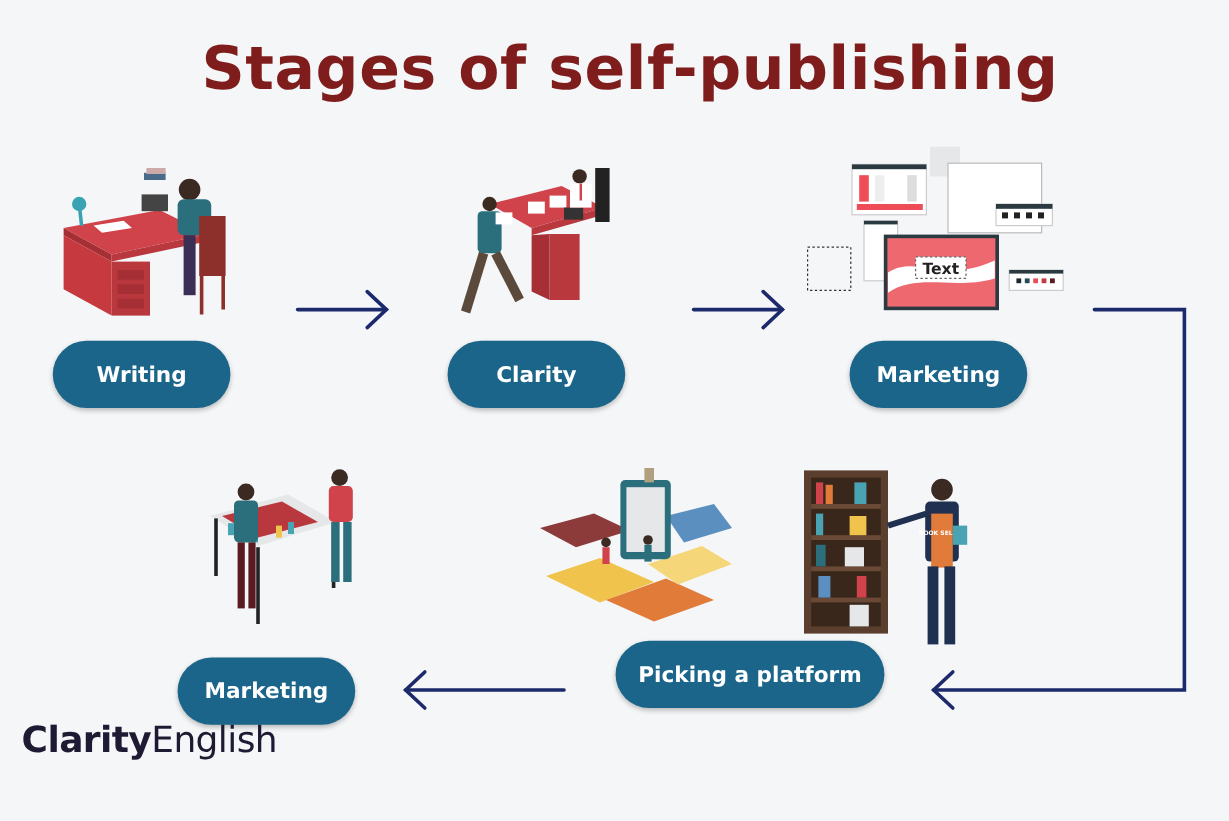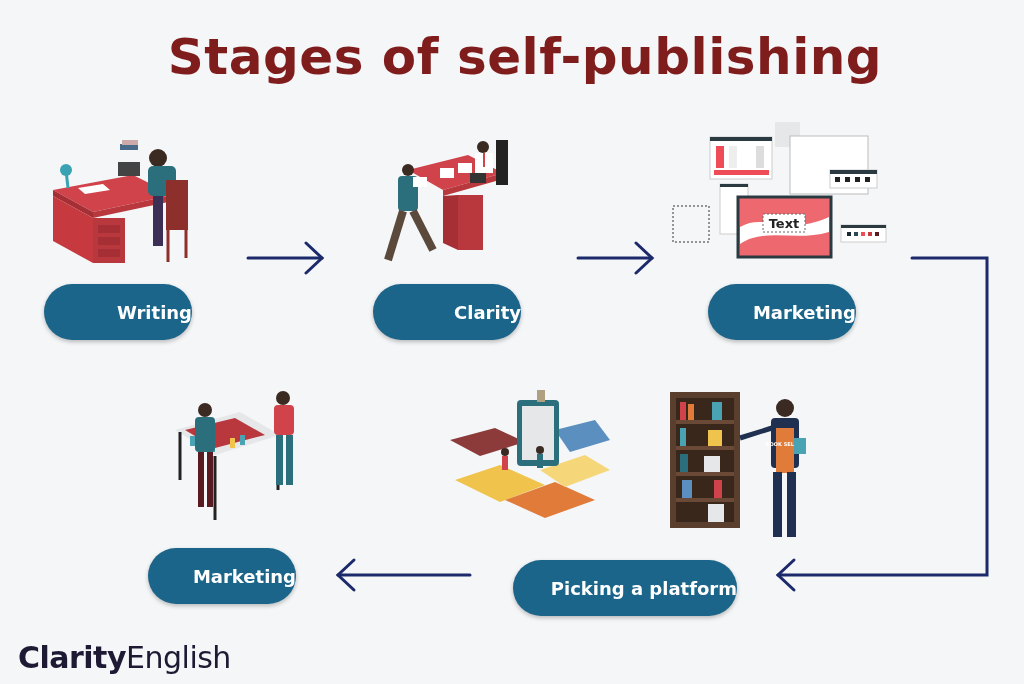--- a/index.html
+++ b/index.html
@@ -1,21 +1,21 @@
 <!DOCTYPE html>
 <html><head>
 <meta charset="utf-8">
 <style>
   html,body{margin:0;padding:0;}
   body{width:1024px;height:684px;background:#f5f6f8;position:relative;overflow:hidden;font-family:"DejaVu Sans",sans-serif;}
   .title{position:absolute;left:0;width:1024px;top:28px;text-align:center;font-size:50px;font-weight:bold;color:#7f1d1d;letter-spacing:0.5px;padding-left:13px;}
-  .pill{position:absolute;height:56px;border-radius:28px;background:#1a6589;color:#fff;font-size:18px;font-weight:bold;display:flex;align-items:center;justify-content:flex-end;box-shadow:0 2px 4px rgba(0,0,0,0.25);}
+  .pill{position:absolute;height:56px;border-radius:28px;background:#1a6589;color:#fff;font-size:18px;font-weight:bold;display:flex;align-items:center;justify-content:center;box-shadow:0 2px 4px rgba(0,0,0,0.25);}
   .illus{position:absolute;}
   svg.lines{position:absolute;left:0;top:0;}
-  .brand{position:absolute;left:18px;top:600px;font-size:30px;color:#1f1a33;letter-spacing:-0.5px;margin-top:40px;}
+  .brand{position:absolute;left:18px;top:600px;font-size:30px;color:#1f1a33;letter-spacing:-0.5px;}
   .brand b{font-weight:bold;}
 </style>
 </head>
 <body>
 
 <div class="title">Stages of self-publishing</div>
 
 <svg class="lines" width="1024" height="684">
   <g stroke="#1c2a6b" stroke-width="3" fill="none" stroke-linecap="round">
     <g>
@@ -181,20 +181,20 @@
 
 <div class="pill" style="left:44px;top:284px;width:148px">
     <span>Writing</span>
   </div>
 <div class="pill" style="left:373px;top:284px;width:148px">
     <span>Clarity</span>
   </div>
 <div class="pill" style="left:708px;top:284px;width:148px">
     <span>Marketing</span>
   </div>
-<div class="pill" style="left:513px;top:560px;width:224px">
+<div class="pill" style="left:513px;top:534px;width:224px">
     <span>Picking a platform</span>
   </div>
 <div class="pill" style="left:148px;top:548px;width:148px">
     <span>Marketing</span>
   </div>
 
 <div class="brand"><b>Clarity</b><span>English</span></div>
 
 </body></html>

